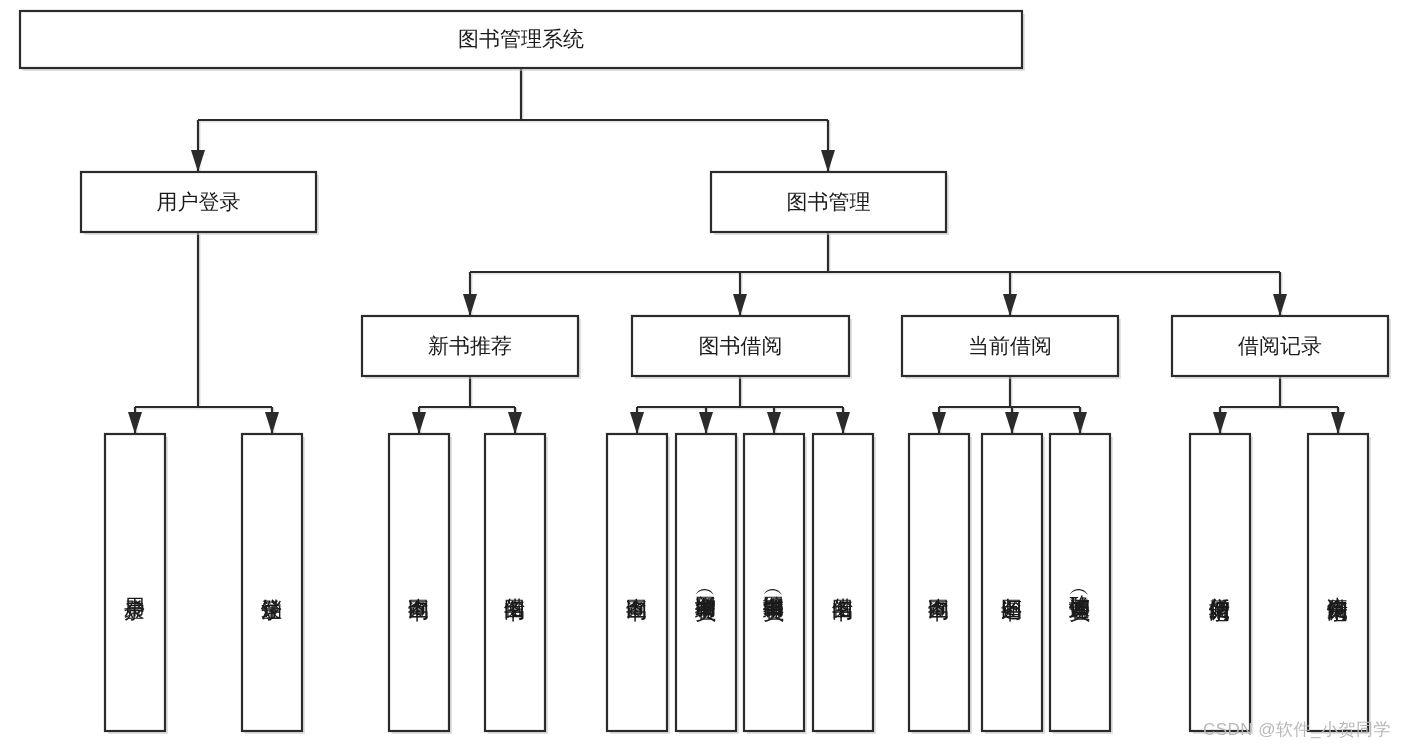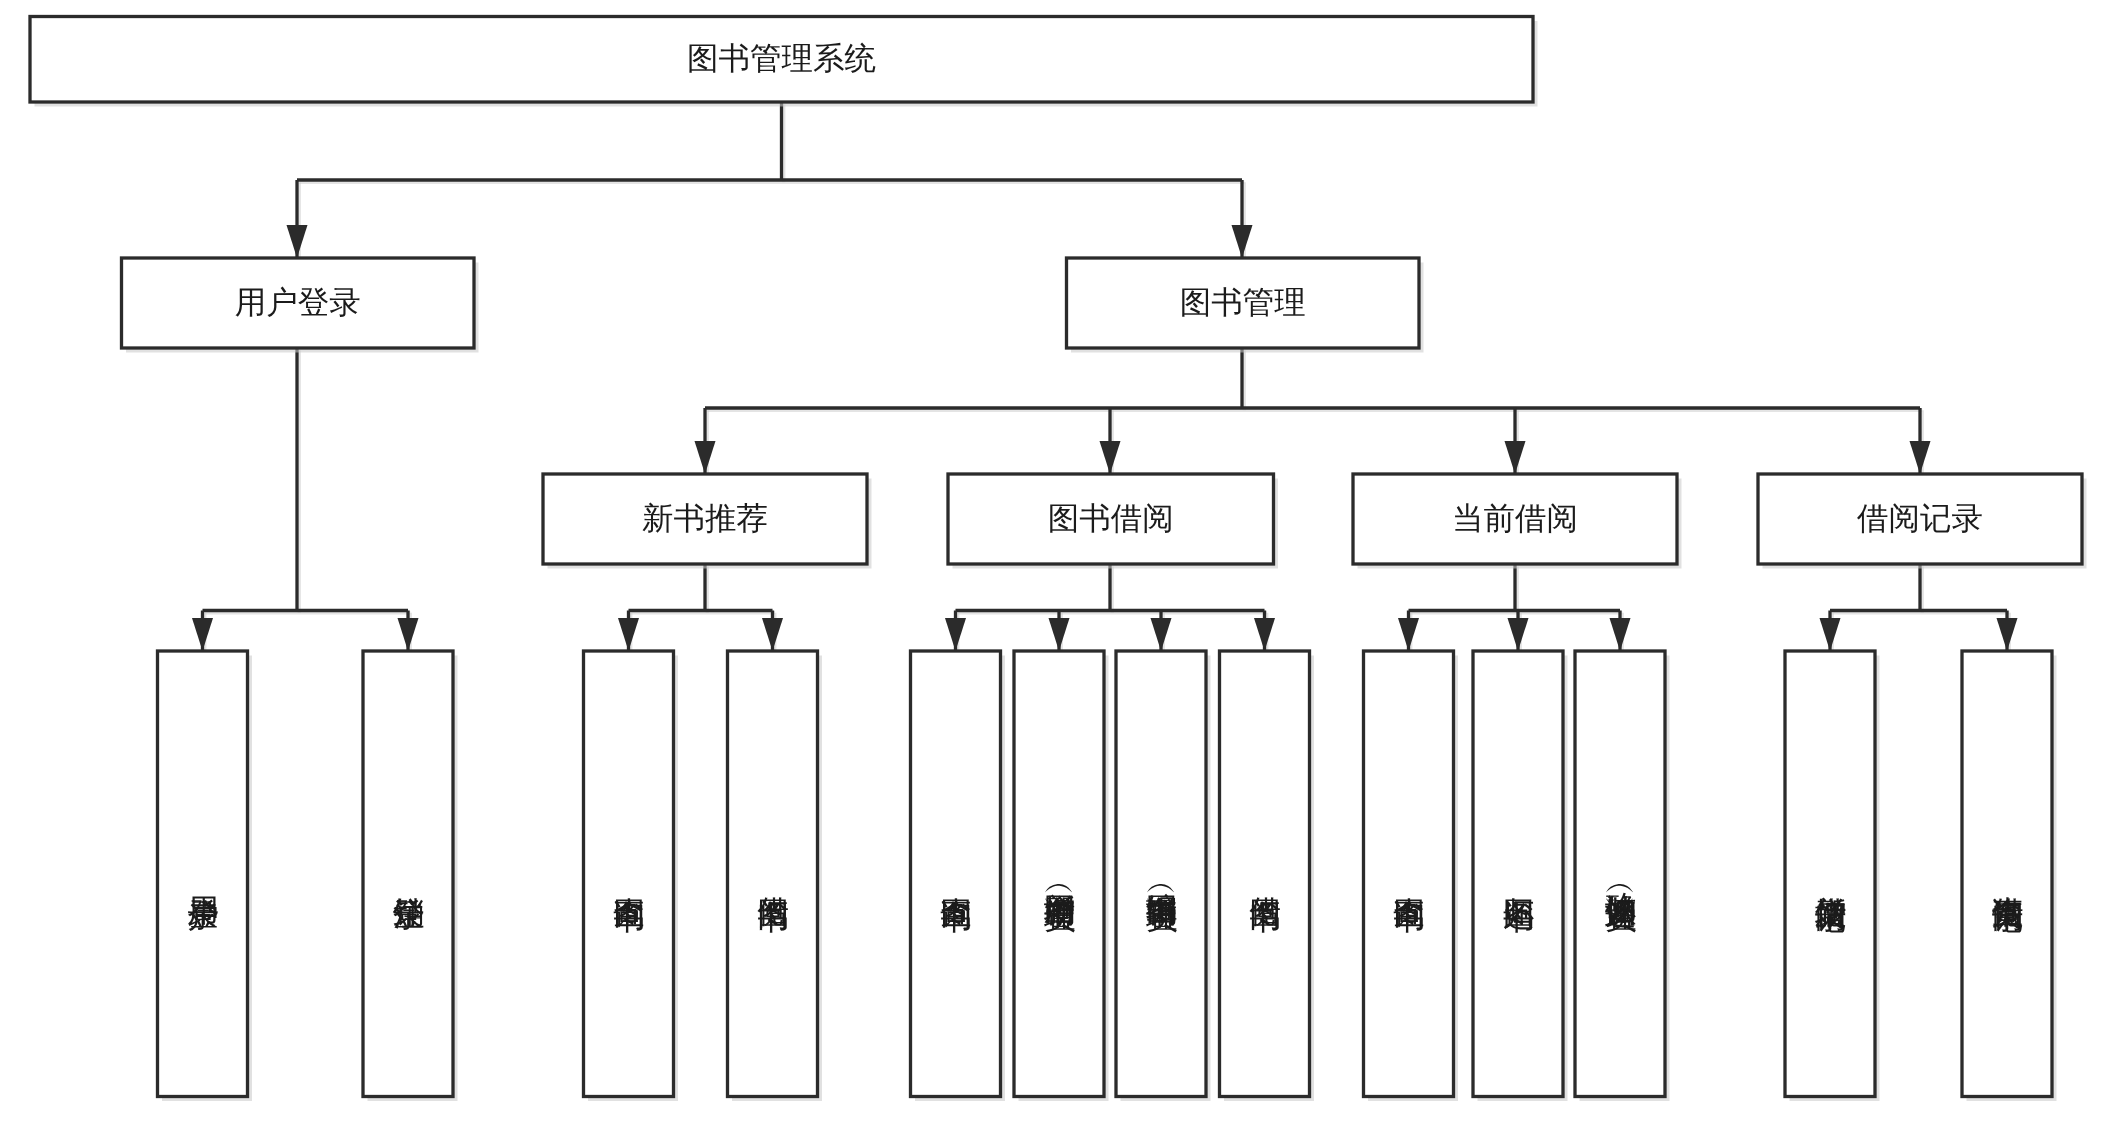--- a/index.html
+++ b/index.html
@@ -236,13 +236,14 @@
       <div class="node-label-v" style="left: 607px; top: 434px; width: 60px; height: 297px; display: flex; align-items: center; justify-content: center;">查询图书</div>
       <div class="node-label-v" style="left: 676px; top: 434px; width: 60px; height: 297px; display: flex; align-items: center; justify-content: center;">新增图书（管理员）</div>
       <div class="node-label-v" style="left: 744px; top: 434px; width: 60px; height: 297px; display: flex; align-items: center; justify-content: center;">编辑图书（管理员）</div>
       <div class="node-label-v" style="left: 813px; top: 434px; width: 60px; height: 297px; display: flex; align-items: center; justify-content: center;">借阅图书</div>
       <div class="node-label-v" style="left: 909px; top: 434px; width: 60px; height: 297px; display: flex; align-items: center; justify-content: center;">查询图书</div>
       <div class="node-label-v" style="left: 982px; top: 434px; width: 60px; height: 297px; display: flex; align-items: center; justify-content: center;">归还图书</div>
       <div class="node-label-v" style="left: 1050px; top: 434px; width: 60px; height: 297px; display: flex; align-items: center; justify-content: center;">确认归还（管理员）</div>
       <div class="node-label-v" style="left: 1190px; top: 434px; width: 60px; height: 297px; display: flex; align-items: center; justify-content: center;">新增借阅记录</div>
       <div class="node-label-v" style="left: 1308px; top: 434px; width: 60px; height: 297px; display: flex; align-items: center; justify-content: center;">查询借阅记录</div>
     </div>
+  <div class="watermark">CSDN @软件_小贺同学</div>
 </div>
 
 </body></html>

